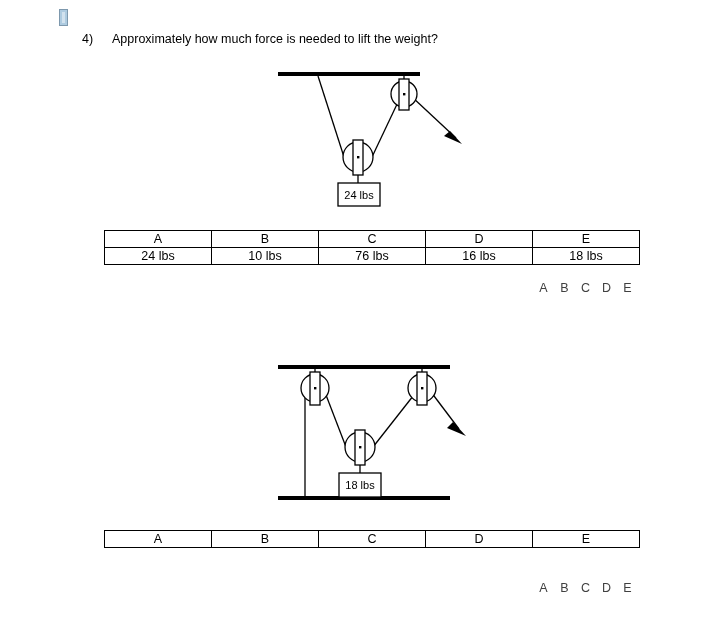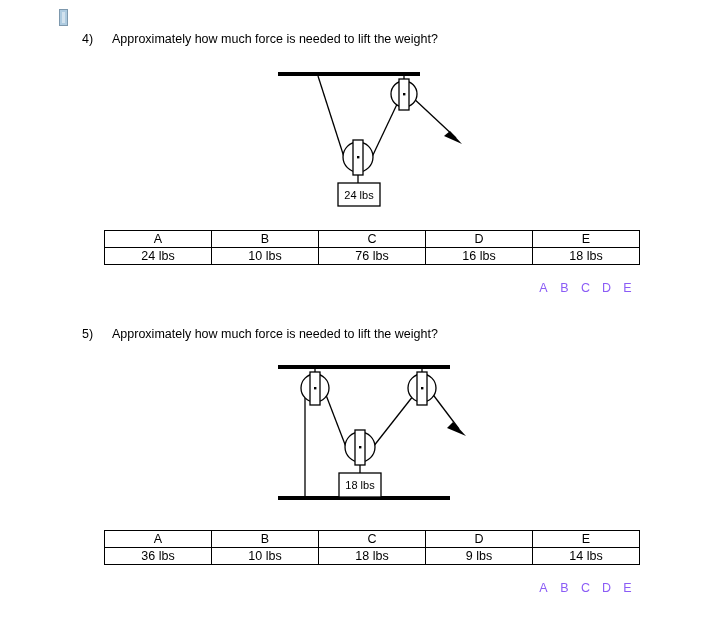--- a/index.html
+++ b/index.html
@@ -85,21 +85,21 @@
   .answer-table .hdr td {
     font-size: 12.5px;
   }
 
   
   .choices {
     position: absolute;
     font-size: 12.5px;
     letter-spacing: 0;
     white-space: nowrap;
-    color: #8b5cf6;
+    color: #404040;
   }
   .choices span {
     display: inline-block;
     width: 21px;
     text-align: center;
   }
 </style>
 </head>
 <body>
 
@@ -161,23 +161,20 @@
       <td>16 lbs</td>
       <td>18 lbs</td>
     </tr>
   </tbody>
     </table>
 
   <div class="choices" style="left:533px; top:281px;">
     <span>A</span><span>B</span><span>C</span><span>D</span><span>E</span>
   </div>
 
-  <div class="question" style="left:82px; top:327px;">
-    <span class="qnum">5)</span><span>Approximately how much force is needed to lift the weight?</span>
-  </div>
 
   <div class="diagram" style="left:260px; top:355px;">
     <svg width="230" height="160" viewBox="0 0 230 160">
 
       <rect x="18" y="10" width="172" height="4" fill="#000"></rect>
 
       <rect x="18" y="141" width="172" height="4" fill="#000"></rect>
 
       <line x1="45" y1="40" x2="45" y2="143" stroke="#000" stroke-width="1.3"></line>
 
@@ -218,27 +215,20 @@
 
   <table class="answer-table" style="left:104px; top:530px; width:536px;">
     <tbody>
         <tr class="hdr">
       <td>A</td>
       <td>B</td>
       <td>C</td>
       <td>D</td>
       <td>E</td>
     </tr>
-    <tr>
-      <td>36 lbs</td>
-      <td>10 lbs</td>
-      <td>18 lbs</td>
-      <td>9 lbs</td>
-      <td>14 lbs</td>
-    </tr>
   </tbody>
     </table>
 
   <div class="choices" style="left:533px; top:581px;">
     <span>A</span><span>B</span><span>C</span><span>D</span><span>E</span>
   </div>
 
 </div>
 
 </body></html>

